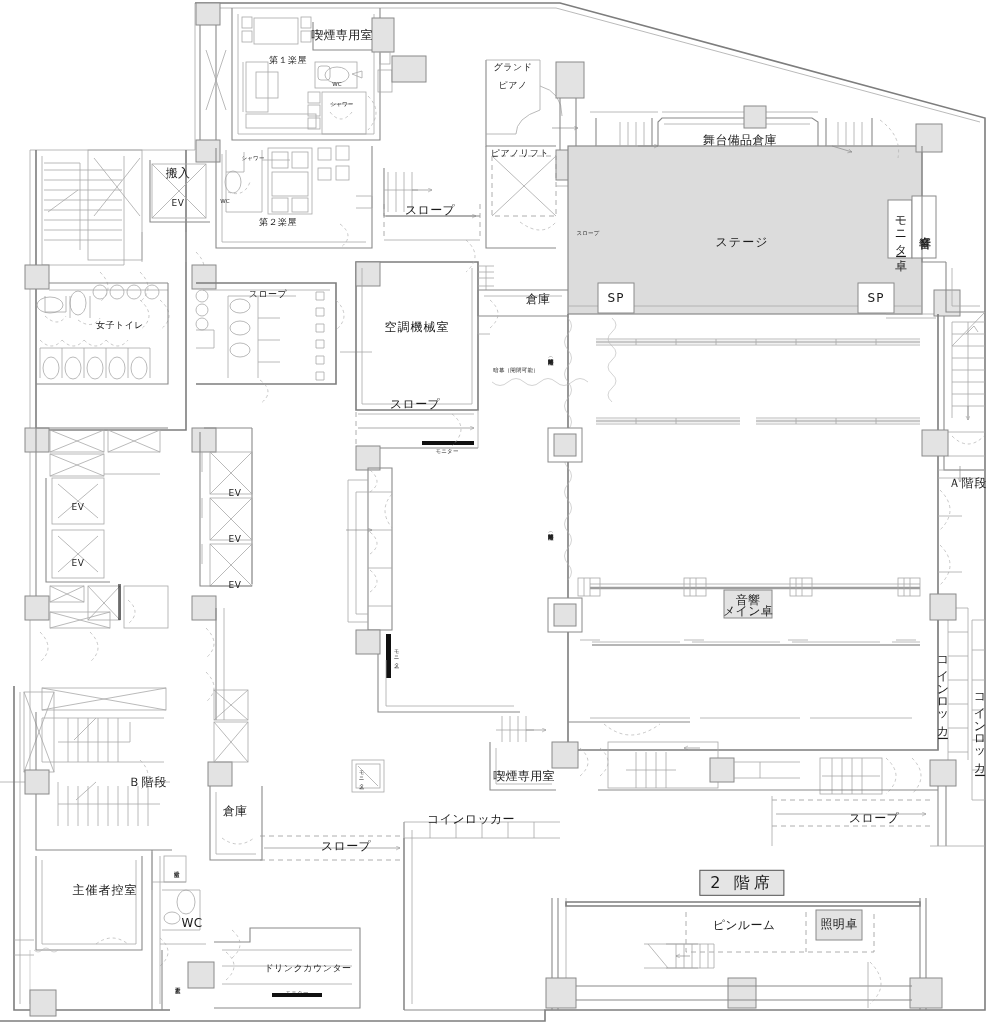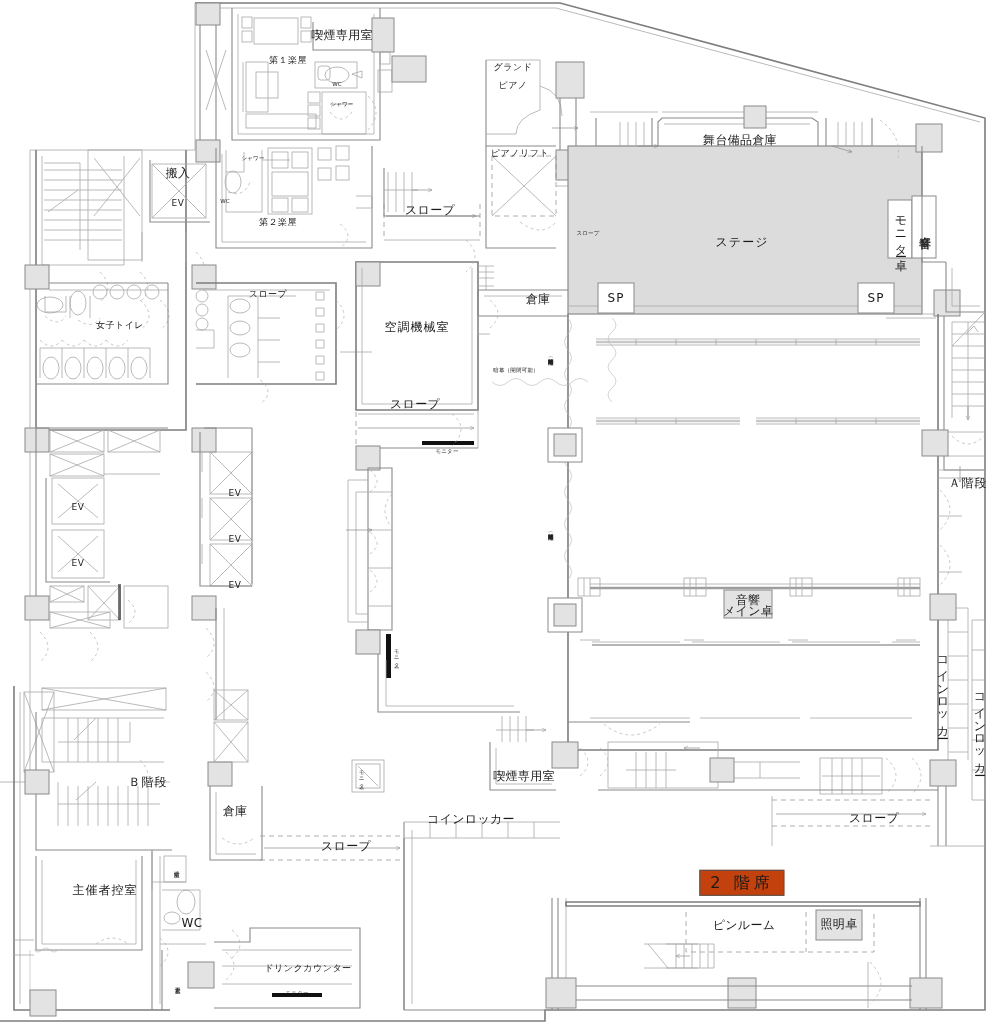--- a/index.html
+++ b/index.html
@@ -4,21 +4,21 @@
 <title>Floor Plan</title>
 <style>
   html,body{margin:0;padding:0;background:#ffffff;}
   body{font-family:"Liberation Sans","DejaVu Sans",sans-serif;}
   #plan{position:relative;width:995px;height:1024px;background:#fff;overflow:hidden;}
   #plan svg{position:absolute;left:0;top:0;}
   .lbl{position:absolute;color:#1a1a1a;white-space:nowrap;line-height:1.15;
        font-family:"DejaVu Sans","Liberation Sans",sans-serif;}
   .lbl.c{transform:translate(-50%,-50%);}
   .vert{writing-mode:vertical-rl;text-orientation:upright;}
-  .boxed{border:1px solid #555;background:#c2410c;padding:3px 10px;}
+  .boxed{border:1px solid #555;background:#e5e5e5;padding:3px 10px;}
   .mid{font-size:12px;letter-spacing:1px;}
   .sm{font-size:9px;letter-spacing:0.5px;}
   .xs{font-size:12px;letter-spacing:0.3px;}
   .tiny{font-size:5.5px;letter-spacing:0.2px;}
   .sp{font-size:12px;letter-spacing:1px;}
   .fl2{font-size:16px;letter-spacing:4px;}
 </style>
 </head>
 <body>
 

